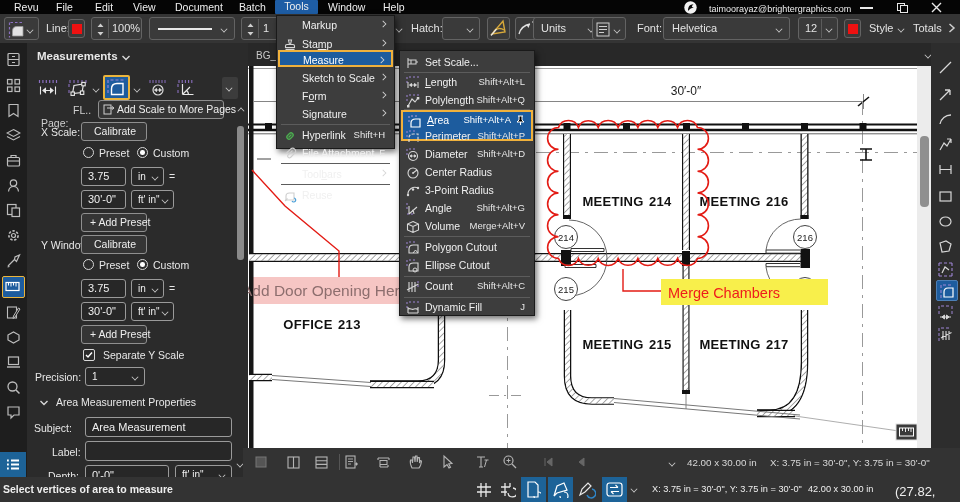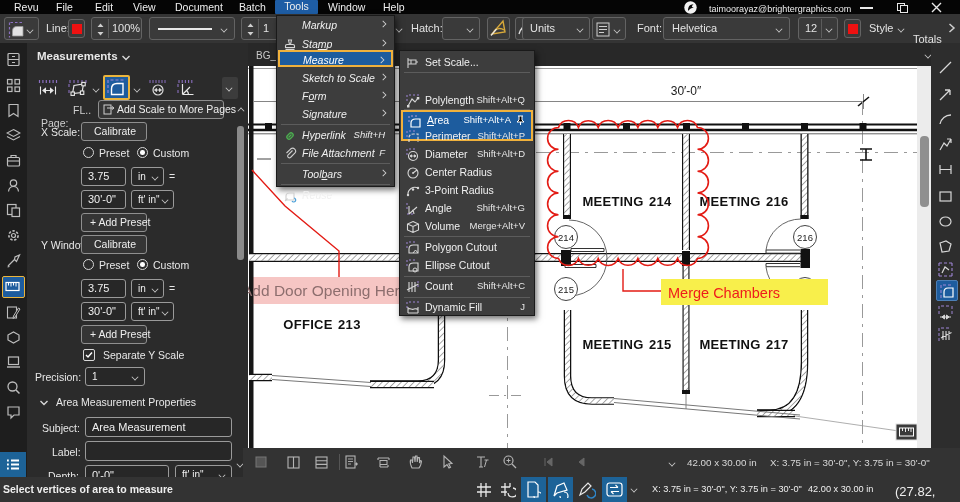--- a/index.html
+++ b/index.html
@@ -111,21 +111,21 @@
           <path d="M3 17.5 L8.5 11" stroke="#e8e8e8" stroke-width="1.2"></path>
         </svg>
   </div>
   <div class="tbtn" style="left:515px;top:3px;width:23px;height:23px;">
     <svg width="21" height="21" viewBox="0 0 21 21">
           <path d="M3 16 A14 14 0 0 1 14 6" fill="none" stroke="#e0e0e0" stroke-width="1.3"></path>
           <path d="M14 6 l-3.5 1 l2 3 Z" fill="#e0e0e0"></path>
           <path d="M16 4 h4 m-2 -2 v4" stroke="#e0e0e0" stroke-width="1.2"></path>
         </svg>
   </div>
-  <div class="tbtn" style="left:522px;top:3px;width:68px;height:23px;">
+  <div class="tbtn" style="left:533px;top:3px;width:68px;height:23px;">
         <span class="abs" style="left:7px;top:4px">Units</span>
         <span class="chev" style="right:5px;top:8px"></span>
       </div>
   <div class="tbtn" style="left:592px;top:3px;width:34px;height:23px;">
     <svg class="abs" style="left:3px;top:4px" width="15" height="15">
           <rect x="1" y="1" width="12" height="13" fill="none" stroke="#cfcfcf" stroke-width="1"></rect>
           <path d="M3 4.5 h8 M3 7.5 h8 M3 10.5 h5" stroke="#cfcfcf" stroke-width="1"></path>
         </svg>
     <span class="chev" style="right:4px;top:9px"></span>
   </div>
@@ -137,21 +137,21 @@
   <div class="tbtn" style="left:798px;top:3px;width:40px;height:23px;">
         <span class="abs" style="left:6px;top:4px">12</span>
         <div class="abs" style="left:22px;top:1px;width:1px;height:19px;background:#5c5c5c"></div>
         <span class="chev" style="right:4px;top:8px"></span>
       </div>
   <div class="tbtn" style="left:844px;top:5px;width:17px;height:19px;">
         <div class="abs" style="left:2.5px;top:3.5px;width:10px;height:10px;background:#ee1111;"></div>
       </div>
   <span class="abs" style="left:869px;top:8px">Style</span>
   <span class="chev" style="left:898px;top:12px"></span>
-  <span class="abs" style="left:913px;top:19px">Totals</span>
+  <span class="abs" style="left:913px;top:8px">Totals</span>
   <svg class="abs" style="left:948px;top:9px" width="8" height="10">
         <path d="M1.5 1 L6 5 L1.5 9" fill="none" stroke="#cfcfcf" stroke-width="1.5"></path>
       </svg>
 </div>
 
 <div id="lstrip" class="abs">
 <svg class="abs" style="left:6px;top:9px" width="15" height="15" viewBox="0 0 15 15">
         <rect x="2" y="1.5" width="11" height="12" rx="1" fill="none" stroke="#bdbdbd" stroke-width="1.2"></rect>
         <path d="M2 7.5 h11 M6 4.5 h3 M6 10.5 h3" stroke="#bdbdbd" stroke-width="1.2"></path>
       </svg>
@@ -305,21 +305,21 @@
           <path d="M1 4 L3 6 L7 1.5" fill="none" stroke="#fff" stroke-width="1.4"></path>
         </svg>
   </div>
   <span class="abs" style="left:76px;top:306px;">Separate Y Scale</span>
   <span class="abs" style="left:8px;top:328px;">Precision:</span>
   <div class="pdd" style="left:58px;top:324px;width:60px;height:19px;line-height:17px;">1<span class="chev" style="right:5px;top:6px"></span></div>
   <svg class="abs" style="left:12px;top:356px" width="10" height="8">
         <path d="M1.5 2 L5 5.5 L8.5 2" fill="none" stroke="#d8d8d8" stroke-width="1.4"></path>
       </svg>
   <span class="abs" style="left:29px;top:353px;">Area Measurement Properties</span>
-  <span class="abs" style="left:15px;top:379px;">Subject:</span>
+  <span class="abs" style="left:7px;top:379px;">Subject:</span>
   <div class="pinput" style="left:58px;top:374px;width:147px;height:20px;line-height:18px;">Area Measurement</div>
   <span class="abs" style="left:25px;top:403px;">Label:</span>
   <div class="pinput" style="left:58px;top:398px;width:147px;height:20px;line-height:18px;"></div>
   <span class="abs" style="left:21px;top:427px;">Depth:</span>
   <div class="pinput" style="left:58px;top:422px;width:84px;height:20px;line-height:18px;">0'-0"</div>
   <div class="pdd" style="left:148px;top:422px;width:57px;height:20px;line-height:18px;">ft' in"<span class="chev" style="right:5px;top:6px"></span></div>
 
   <div class="abs" style="left:209px;top:58px;width:9px;height:14px;">
         <span class="chev" style="left:1px;top:6px;transform:rotate(180deg)"></span>
       </div>
@@ -613,21 +613,21 @@
           <rect x="1" y="1" width="15" height="13" rx="2.5" fill="none" stroke="#fff" stroke-width="1.2"></rect>
           <path d="M4 5.5 h8 m0 0 l-2.5 -2.5 M13 9.5 h-8 m0 0 l2.5 2.5" stroke="#fff" stroke-width="1.1" fill="none"></path>
         </svg>
       </div>
 <span class="chev" style="left:631px;top:9px"></span>
 <span class="abs" style="left:652px;top:7px;font-size:9.2px;">X: 3.75 in = 30'-0", Y: 3.75 in = 30'-0"</span>
 <span class="abs" style="left:808px;top:7px;font-size:9.2px;">42.00 x 30.00 in</span>
 <span class="abs" style="left:895px;top:7px;font-size:13px;">(27.82, 9.89)</span>
 </div>
 
-<div class="menu" style="left:276px;top:15px;width:119px;height:172px;font-style:italic;">
+<div class="menu" style="left:276px;top:15px;width:119px;height:134px;">
   <div class="mrow" style="top:0px">
         <span style="position:absolute;left:24px">Markup</span>
         <span class="arr"></span>
       </div>
   <div class="mrow" style="top:19px">
         <svg class="mic" viewBox="0 0 14 14">
           <path d="M5.5 2 h3 l-1 4.5 h2.5 a1.5 1.5 0 0 1 1.5 1.5 v1.5 h-9 v-1.5 a1.5 1.5 0 0 1 1.5 -1.5 h2.5 Z" fill="none" stroke="#d8d8d8" stroke-width="1.1"></path>
           <path d="M2.5 11.5 h9" stroke="#d8d8d8" stroke-width="1.5"></path>
         </svg>
         <span style="position:absolute;left:24px">Sta<u>m</u>p</span>
@@ -681,20 +681,28 @@
 </div>
 
 <div class="menu" style="left:399px;top:50px;width:136px;height:266px;">
   <div class="mrow" style="top:2px">
         <svg class="mic" viewBox="0 0 14 14">
           <path d="M2 12 V2 M2 4 h8 v4 h-8 M5 4 v4 M10 6 h2" fill="none" stroke="#cfcfcf" stroke-width="1.1"></path>
         </svg>
         <span style="position:absolute;left:24px">Set Scale...</span>
       </div>
   <div class="msep" style="top:21px"></div>
+  <div class="mrow" style="top:22px">
+        <svg class="mic" viewBox="0 0 14 14">
+          <path d="M1 1 v2 m0 2 v2 m2 -6 h2 m2 0 h2 m2 0 h2" stroke="#9f86d6" stroke-width="1"></path>
+          <path d="M2 6 v6 M12 6 v6 M3.5 9 l2 -1.5 v3 Z M10.5 9 l-2 -1.5 v3 Z M5 9 h4" stroke="#d8d8d8" stroke-width="1" fill="#d8d8d8"></path>
+        </svg>
+        <span style="position:absolute;left:24px"><u>L</u>ength</span>
+        <span class="sc">Shift+Alt+L</span>
+      </div>
   <div class="mrow" style="top:40px">
         <svg class="mic" viewBox="0 0 14 14">
           <path d="M1 1 v2 m0 2 v2 m2 -6 h2 m2 0 h2 m2 0 h2" stroke="#9f86d6" stroke-width="1"></path>
           <path d="M2 12 L6 5 L9 8 L12 4" fill="none" stroke="#d8d8d8" stroke-width="1.1"></path>
           <rect x="1" y="11" width="2.5" height="2.5" fill="#d8d8d8"></rect>
           <rect x="10.8" y="3" width="2.5" height="2.5" fill="#d8d8d8"></rect>
         </svg>
         <span style="position:absolute;left:24px">Polylength</span>
         <span class="sc">Shift+Alt+Q</span>
       </div>

